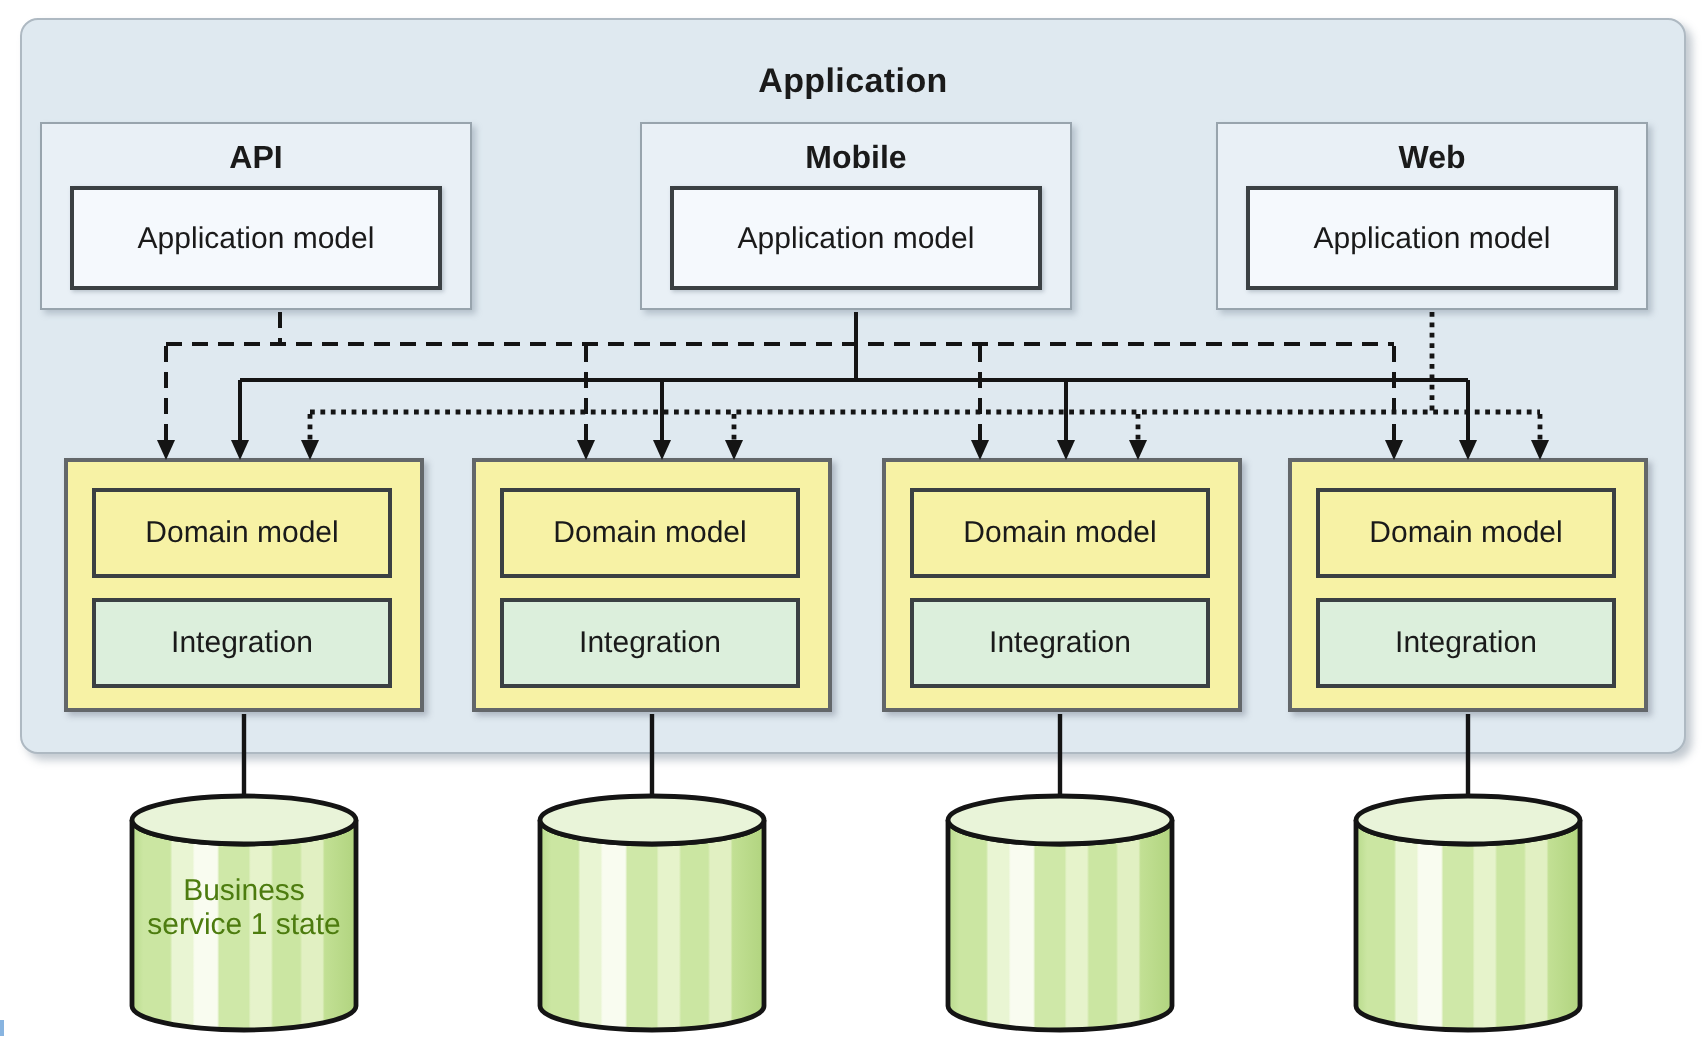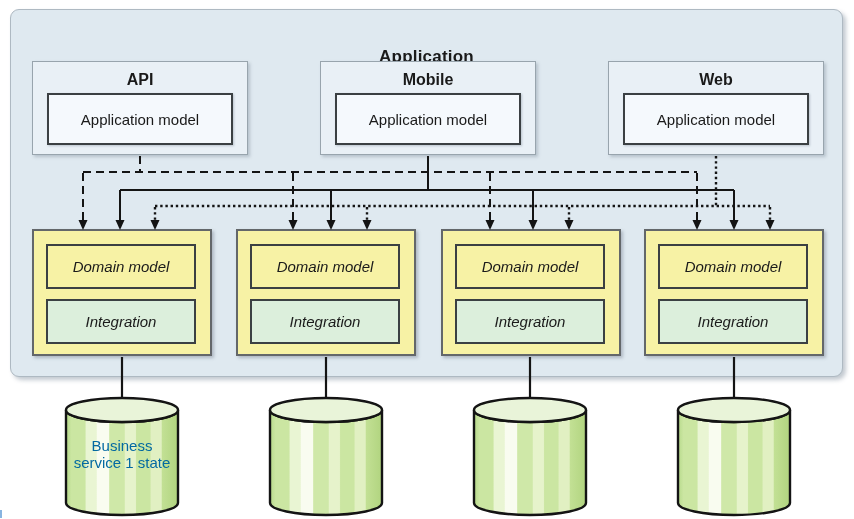--- a/index.html
+++ b/index.html
@@ -9,21 +9,21 @@
   }
   .container{
     position:absolute;left:10px;top:9px;width:833px;height:368px;
     background:var(--c-container_bg,#dfe9f0);
     border:1px solid #aeb9c2;border-radius:9px;
     box-shadow:3px 3px 4px rgba(120,135,150,.45);
     box-sizing:border-box;
   }
   .container-title{
     position:absolute;left:0;top:21px;width:100%;text-align:center;
-    font-size:17px;font-weight:bold;letter-spacing:.2px;margin-top:16px;
+    font-size:17px;font-weight:bold;letter-spacing:.2px;
   }
   .client{
     position:absolute;top:61px;width:216px;height:94px;box-sizing:border-box;
     background:var(--c-client_bg,#e9f0f6);
     border:1px solid #98a4ad;
     box-shadow:2px 2px 3px rgba(120,135,150,.4);
   }
   .client-title{
     position:absolute;left:0;top:9px;width:100%;text-align:center;
     font-size:16px;font-weight:bold;
@@ -34,47 +34,46 @@
     border:2px solid #3b4043;
     display:flex;align-items:center;justify-content:center;
     font-size:15px;
     box-shadow:1px 1px 2px rgba(100,115,130,.35);
   }
   .service{
     position:absolute;top:229px;width:180px;height:127px;box-sizing:border-box;
     background:var(--c-service_bg,#f7f2a5);
     border:2px solid #63676a;
     box-shadow:2px 2px 3px rgba(115,125,140,.45);
-    font-style:italic;
   }
   .inner-box{
     position:absolute;left:12px;width:150px;height:45px;box-sizing:border-box;
     border:2px solid #3b4043;
     display:flex;align-items:center;justify-content:center;
     font-size:15px;
   }
   .domain-box{top:13px;background:var(--c-service_bg,#f7f2a5);}
   .integration-box{top:68px;background:var(--c-integration_bg,#dcefdc);}
   .overlay{position:absolute;left:0;top:0;width:854px;height:519px;pointer-events:none;}
   .cyl-label{
     position:absolute;top:437px;width:110px;text-align:center;
-    font-size:15px;line-height:17px;color:#0369a1;
+    font-size:15px;line-height:17px;color:#4d7c0f;
   }
   .artifact{position:absolute;left:0px;top:510px;width:2px;height:8px;background:#6aa1d8;opacity:.8;}
 </style>
 </head>
 <body>
 
 <div class="stage">
 
   <div class="container">
     <div class="container-title">Application</div>
   </div>
 
-  <div class="client" style="left:32px;">
+  <div class="client" style="left:20px;">
     <div class="client-title">API</div>
     <div class="model-box">
       <span>Application model</span>
     </div>
   </div>
   <div class="client" style="left:320px;">
     <div class="client-title">Mobile</div>
     <div class="model-box">
       <span>Application model</span>
     </div>

